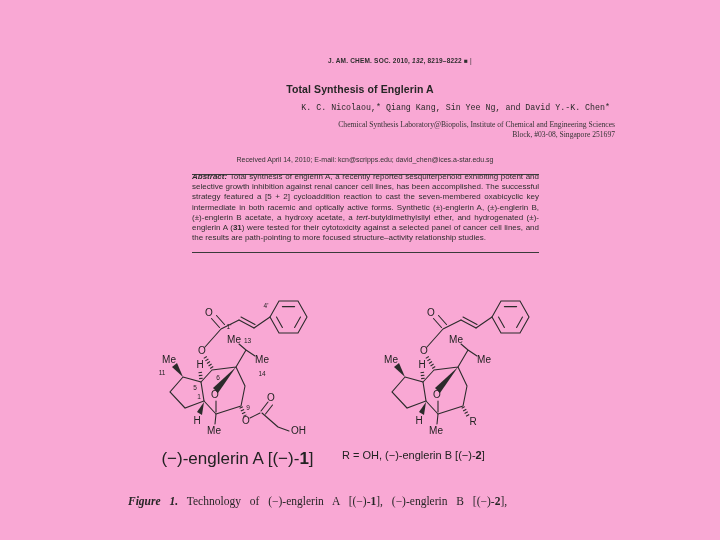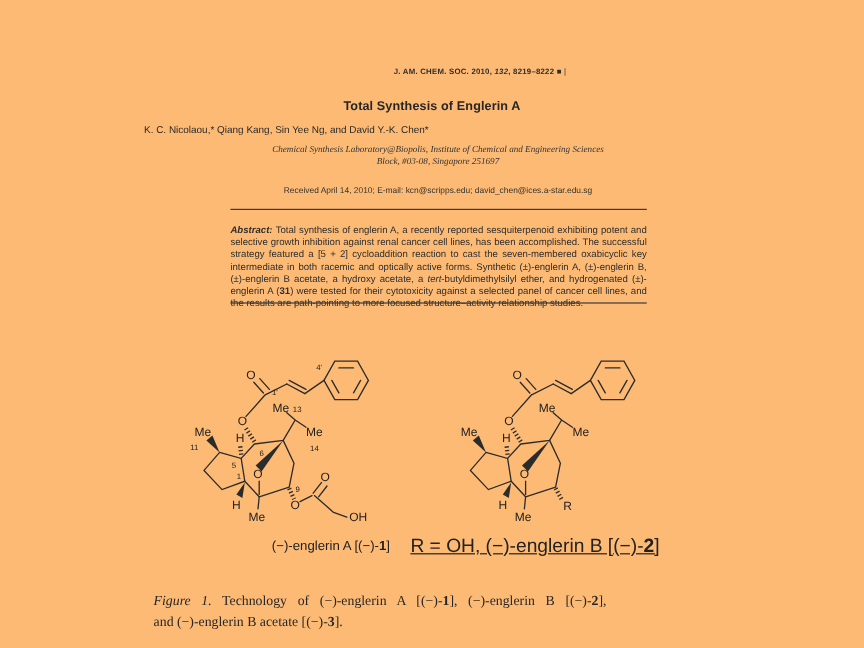--- a/index.html
+++ b/index.html
@@ -1,59 +1,59 @@
 <!DOCTYPE html>
 <html><head>
 <meta charset="utf-8">
 <style>
   html,body{margin:0;padding:0;}
   body{
     width:720px;height:540px;position:relative;background:#ffffff;
     font-family:"Liberation Sans",sans-serif;color:#1c1c1c;overflow:hidden;
   }
-  .page{position:absolute;inset:0;background:#fdba74;}
+  .page{position:absolute;inset:0;background:#f9a8d4;}
   .journal-line{
     position:absolute;top:57px;left:200px;width:400px;text-align:center;
     font-size:6.5px;letter-spacing:.2px;color:#2e2e2e;white-space:nowrap;
   }
   .title{
     position:absolute;top:83px;left:120px;width:480px;margin:0;text-align:center;
     font-size:10.5px;font-weight:bold;color:#262626;letter-spacing:.1px;
   }
   .authors{
-    position:absolute;top:103px;left:120px;width:490px;text-align:left;
-    font-size:8.3px;color:#2b2b2b;
+    position:absolute;top:103px;left:120px;width:490px;text-align:right;
+    font-size:8.3px;color:#2b2b2b;font-family:Liberation Mono, monospace;
   }
   .affiliation{
-    position:absolute;top:120px;left:115px;width:500px;text-align:center;
-    font-family:"Liberation Serif",serif;font-style:italic;
+    position:absolute;top:120px;left:115px;width:500px;text-align:right;
+    font-family:"Liberation Serif",serif;
     font-size:7.6px;line-height:9.6px;color:#333;
   }
   .received{
     position:absolute;top:156px;left:120px;width:490px;text-align:center;
     font-size:7px;color:#333;
   }
   .rule{position:absolute;left:192px;width:347px;height:0;border-top:1.2px solid #3a3a3a;}
   .rule-top{top:174px;}
   .rule-bottom{top:252px;}
   .abstract{
-    position:absolute;top:187px;left:192px;width:347px;
+    position:absolute;top:172px;left:192px;width:347px;
     font-size:8px;line-height:10.2px;text-align:justify;color:#2e2e2e;
   }
   .mol{position:absolute;}
   .mol-left{left:138px;top:291px;}
   .mol-right{left:360px;top:291px;}
   svg text{font-family:"Liberation Sans",sans-serif;fill:#222;}
   .struct-label-left{
-    position:absolute;left:150px;top:449px;width:175px;text-align:right;
-    font-size:11px;color:#222;white-space:nowrap;
+    position:absolute;left:150px;top:449px;width:175px;text-align:center;
+    font-size:17px;color:#222;white-space:nowrap;
   }
   .struct-labels-right{
-    position:absolute;left:342px;top:449px;font-size:16px;line-height:13.5px;
-    color:#222;white-space:nowrap;text-decoration:underline;
+    position:absolute;left:342px;top:449px;font-size:11px;line-height:13.5px;
+    color:#222;white-space:nowrap;
   }
   .figure-caption{
     position:absolute;left:128px;top:493px;width:467px;
     font-family:"Liberation Serif",serif;font-size:11.5px;line-height:17.5px;color:#262626;
   }
   .figure-caption .l1{word-spacing:6px;white-space:nowrap;}
 </style>
 </head>
 <body>
 
@@ -164,17 +164,16 @@
     </g>
   </svg>
 
   <div class="struct-label-left"><span>(−)-englerin A [(−)-</span><span style="font-weight: bold;">1</span><span>]</span></div>
 
   <div class="struct-labels-right">
     <div><span>R = OH, (−)-englerin B [(−)-</span><span style="font-weight: bold;">2</span><span>]</span></div>
   </div>
 
   <div class="figure-caption">
-    <div class="l1"><span style="font-weight: normal; font-style: italic;">Figure 1.</span><span> Technology of (−)-englerin A [(−)-</span><span style="font-weight: bold;">1</span><span>], (−)-englerin B [(−)-</span><span style="font-weight: bold;">2</span><span>],</span></div>
-    <div class="l2"><span>and (−)-englerin B acetate [(−)-</span><span style="font-weight: bold;">3</span><span>].</span></div>
+    <div class="l1"><span style="font-weight: bold; font-style: italic;">Figure 1.</span><span> Technology of (−)-englerin A [(−)-</span><span style="font-weight: bold;">1</span><span>], (−)-englerin B [(−)-</span><span style="font-weight: bold;">2</span><span>],</span></div>
   </div>
 
 </div>
 
 </body></html>

